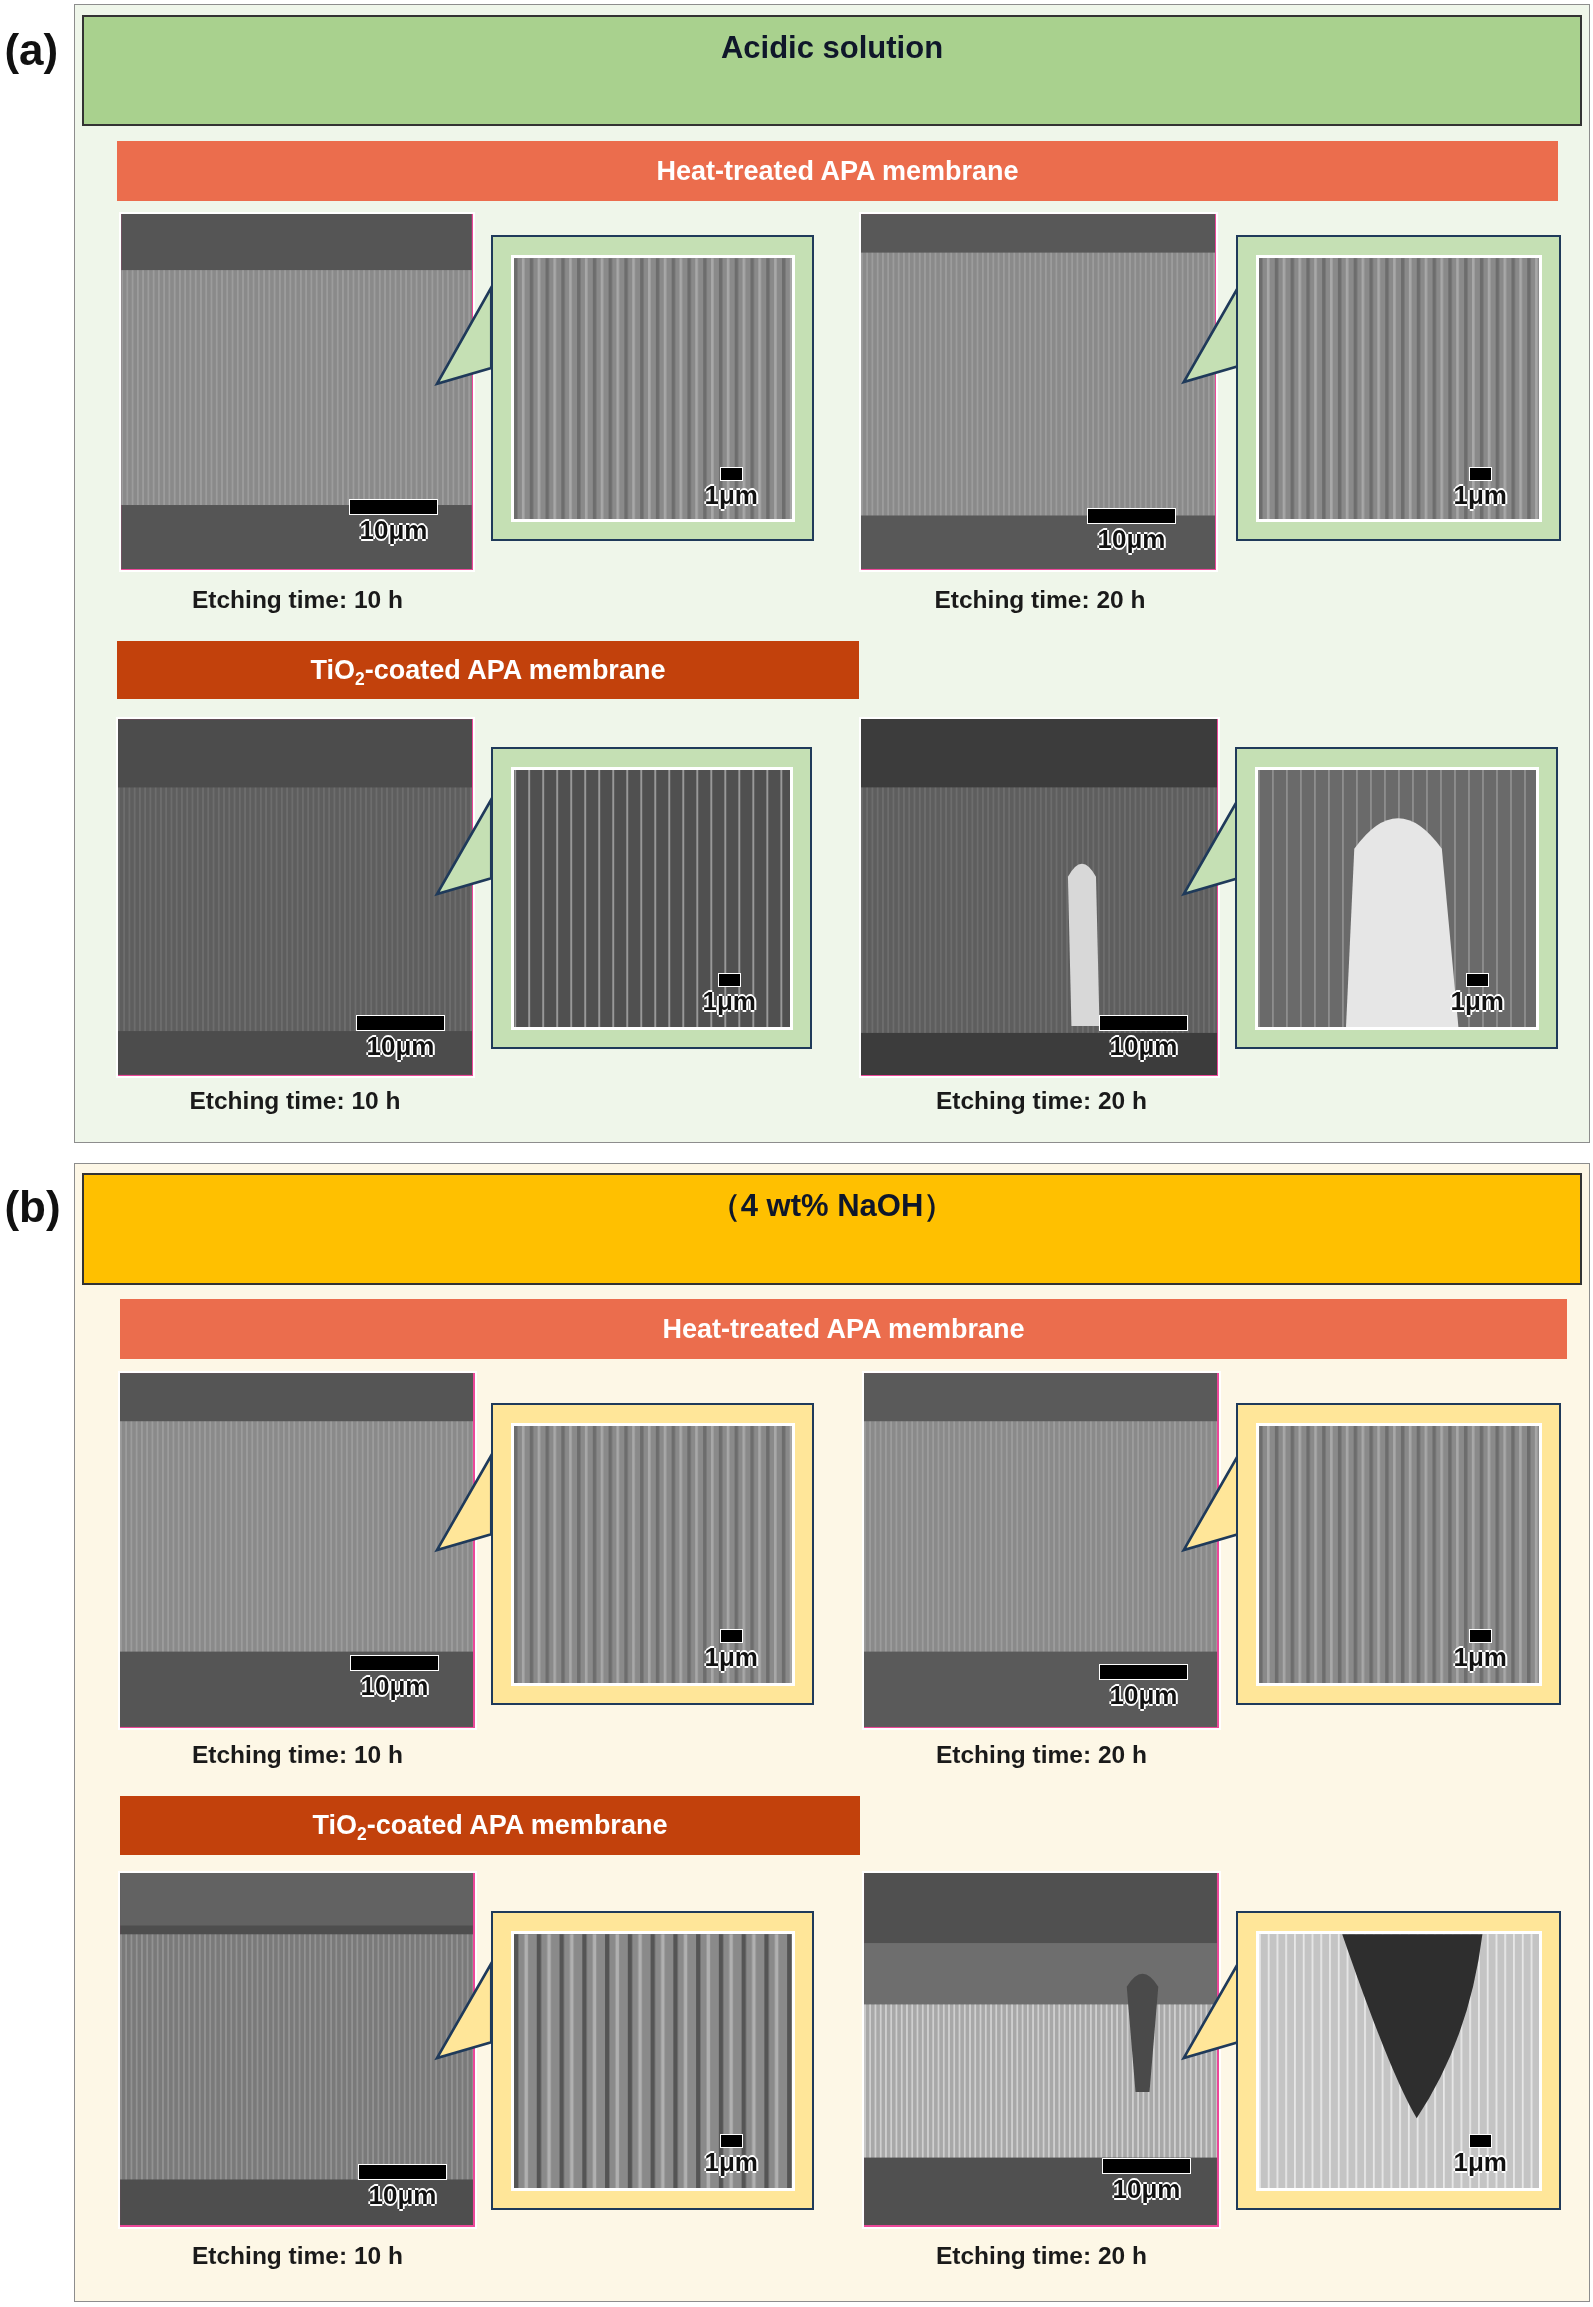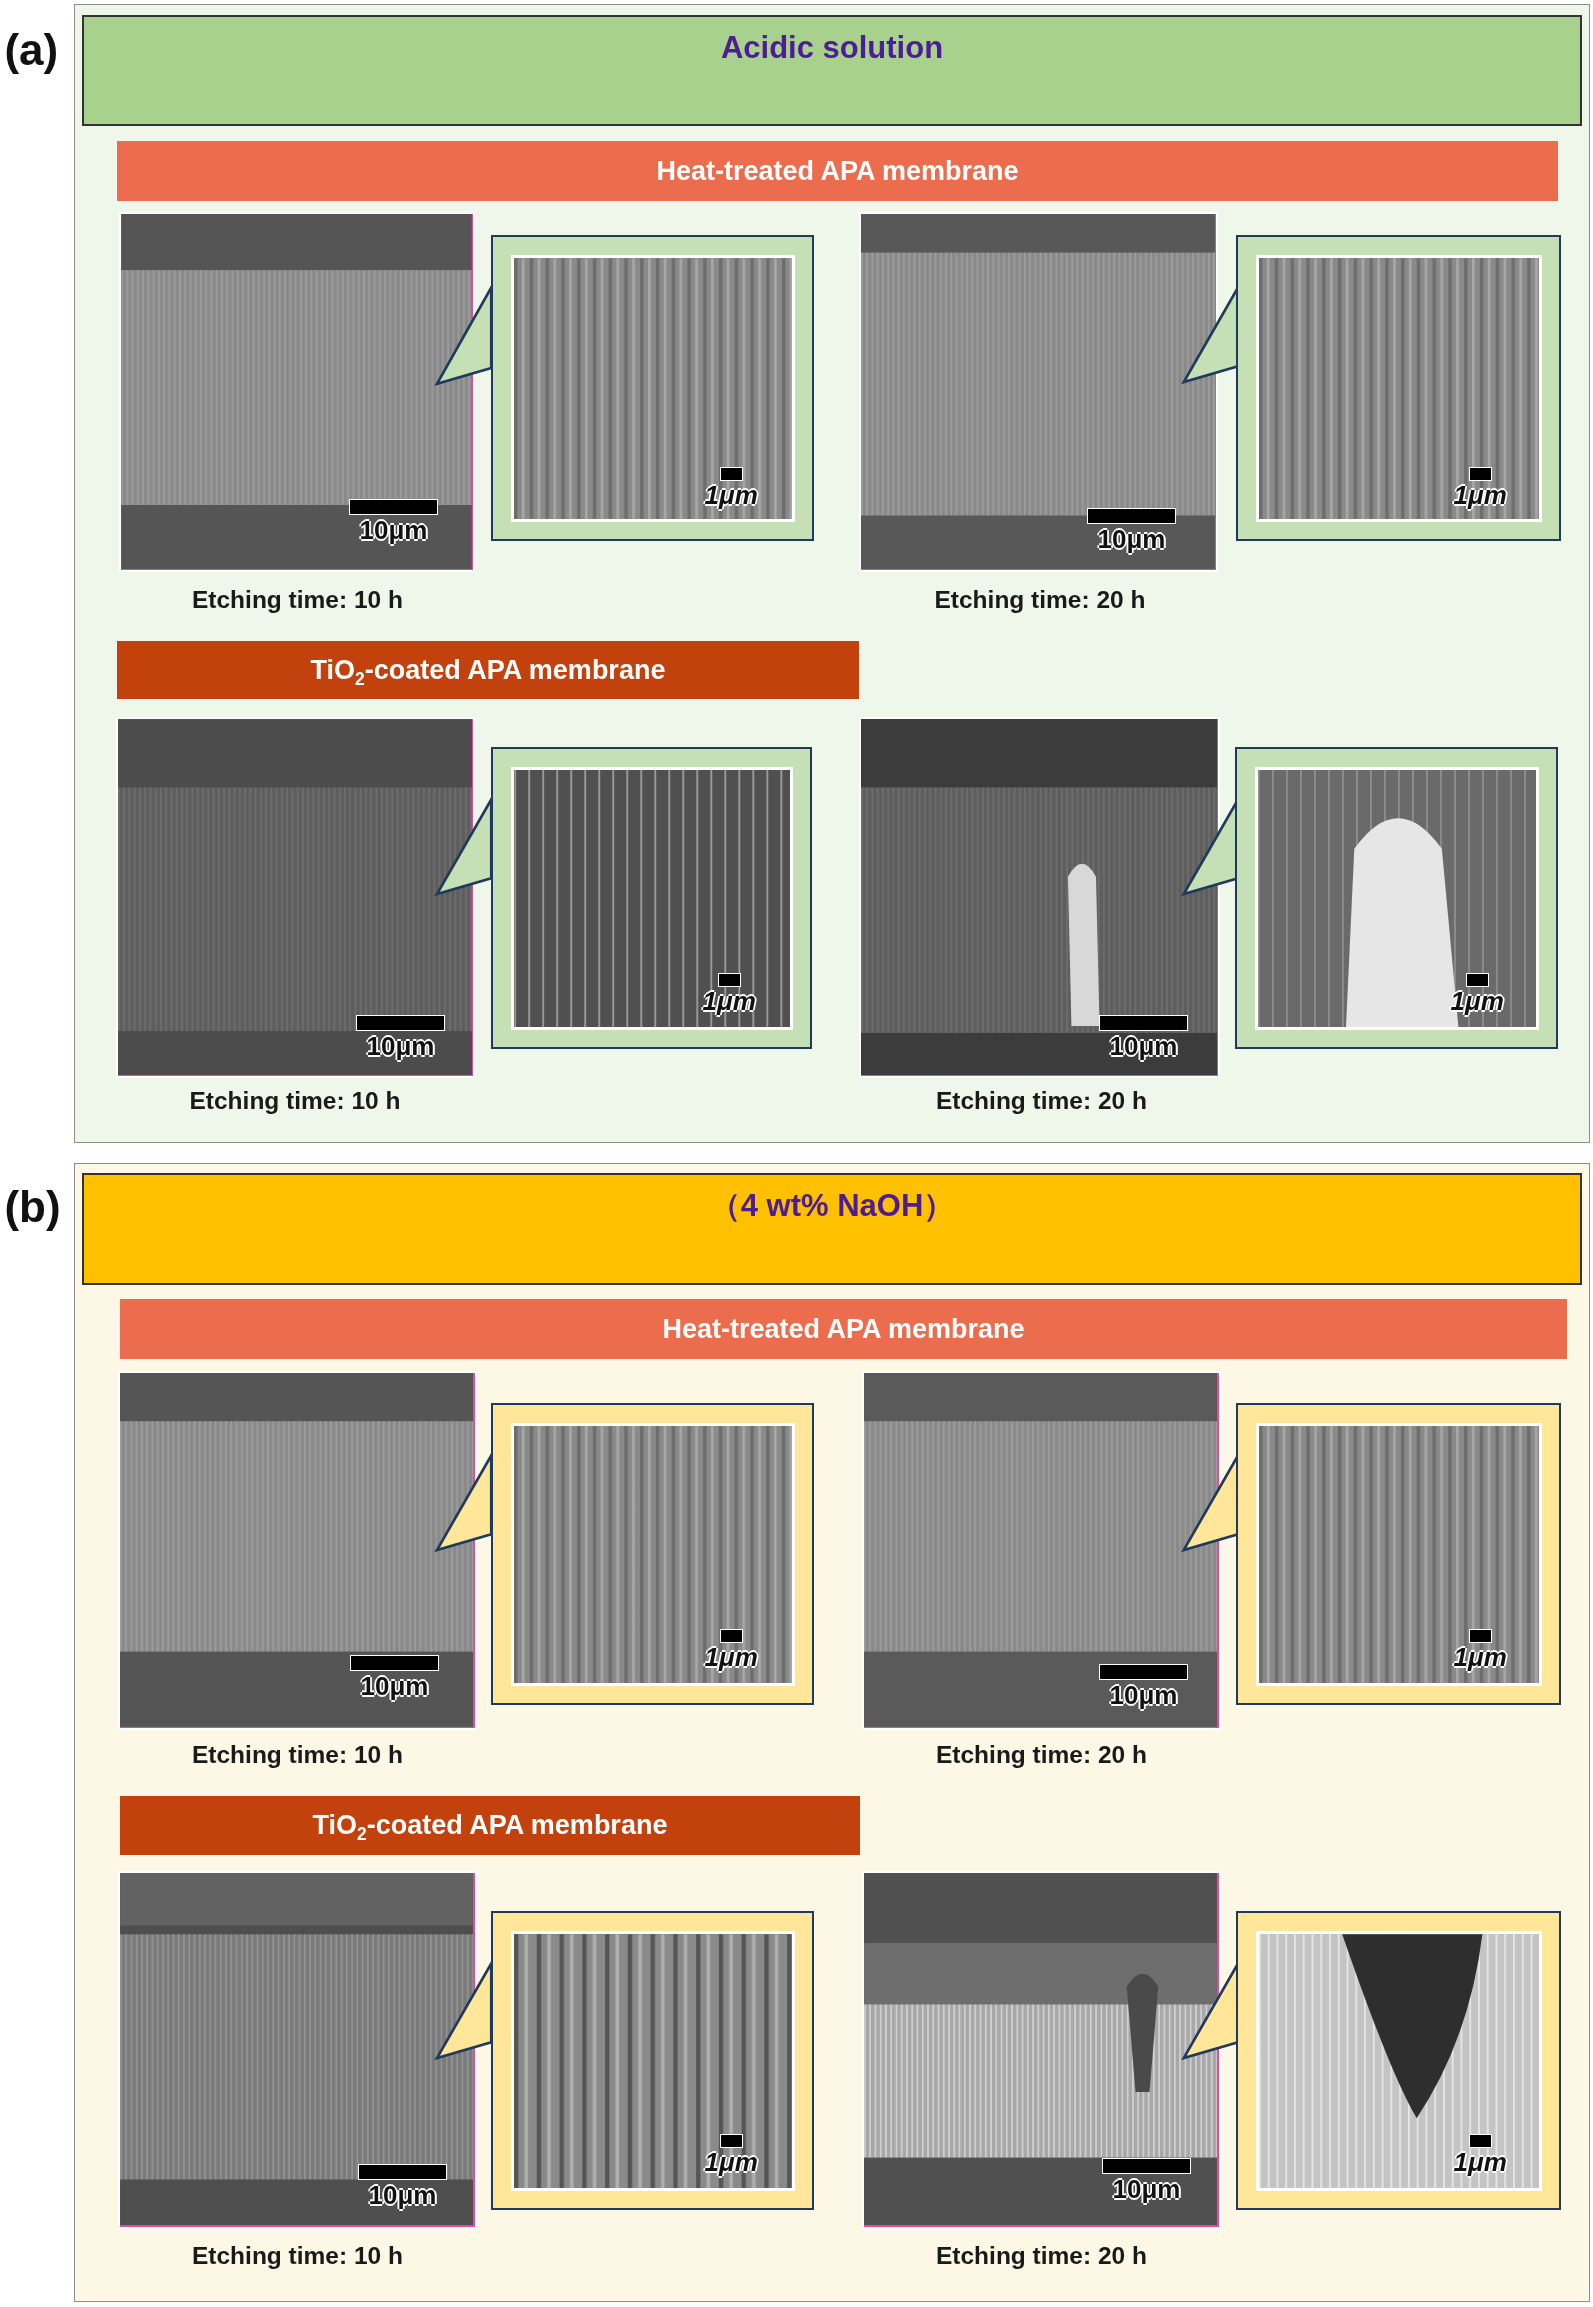--- a/index.html
+++ b/index.html
@@ -2,34 +2,34 @@
 <html style="font-size:14px"><head>
 <meta charset="utf-8">
 <style>
   html,body{margin:0;padding:0;background:#ffffff;}
   body{width:1594px;height:2307px;position:relative;overflow:hidden;font-family:"Liberation Sans","DejaVu Sans",sans-serif;}
   .abs{position:absolute;}
   .panel-label{font-weight:bold;font-size:44px;color:#111;line-height:1;}
   .panel{border:1.8px solid #8d8d8d;box-sizing:border-box;}
   .panel.acid{background:#eff6ea;}
   .panel.basic{background:#fdf7e6;}
-  .sol-header{box-sizing:border-box;border:2.6px solid #333;text-align:center;color:#4c1d95;font-weight:bold;font-size:31px;line-height:44px;padding-top:8.8px;}
+  .sol-header{box-sizing:border-box;border:2.6px solid #333;text-align:center;color:#0f172a;font-weight:bold;font-size:31px;line-height:44px;padding-top:8.8px;}
   .sol-header.acid{background:#a9d18e;}
   .sol-header.basic{background:#ffc000;}
   .sol-header sub{font-size:19px;vertical-align:-7px;line-height:0;}
   .bar{color:#fff;font-weight:bold;font-size:27px;text-align:center;display:flex;align-items:center;justify-content:center;}
   .bar.heat{background:#eb6d4d;}
   .bar.tio2{background:#c2410c;}
   .bar sub{font-size:17.5px;vertical-align:-6.1px;line-height:0;}
   .sem{overflow:hidden;border:2.6px solid #fff;box-sizing:border-box;background:#ec4899;}
   .caption{font-weight:bold;font-size:24.5px;color:#1a1a1a;text-align:center;white-space:nowrap;}
   .callout{box-sizing:border-box;border:2.6px solid #1f3a5a;}
   .callout.acid{background:#c5e0b4;}
   .callout.basic{background:#ffe699;}
-  .callout-inner{position:absolute;left:17.5px;top:17.5px;right:17.5px;bottom:17.5px;border:3.5px solid #fff;overflow:hidden;font-style:italic;}
+  .callout-inner{position:absolute;left:17.5px;top:17.5px;right:17.5px;bottom:17.5px;border:3.5px solid #fff;overflow:hidden;}
   .pointer{position:absolute;overflow:visible;}
   .scalebar{position:absolute;display:flex;flex-direction:column;align-items:center;}
   .scalebar .b{background:#000;border:1.8px solid #fff;box-sizing:border-box;}
   .scalebar .t{font-size:26px;color:#111;font-weight:bold;text-shadow:-1.8px 0 #fff,1.8px 0 #fff,0 -1.8px #fff,0 1.8px #fff;line-height:1;margin-top:1.8px;}
   .stripes{position:absolute;inset:0;}
 </style>
 </head>
 <body>
 
 <div class="abs panel-label" style="left:4.4px;top:28px;">(a)</div>

